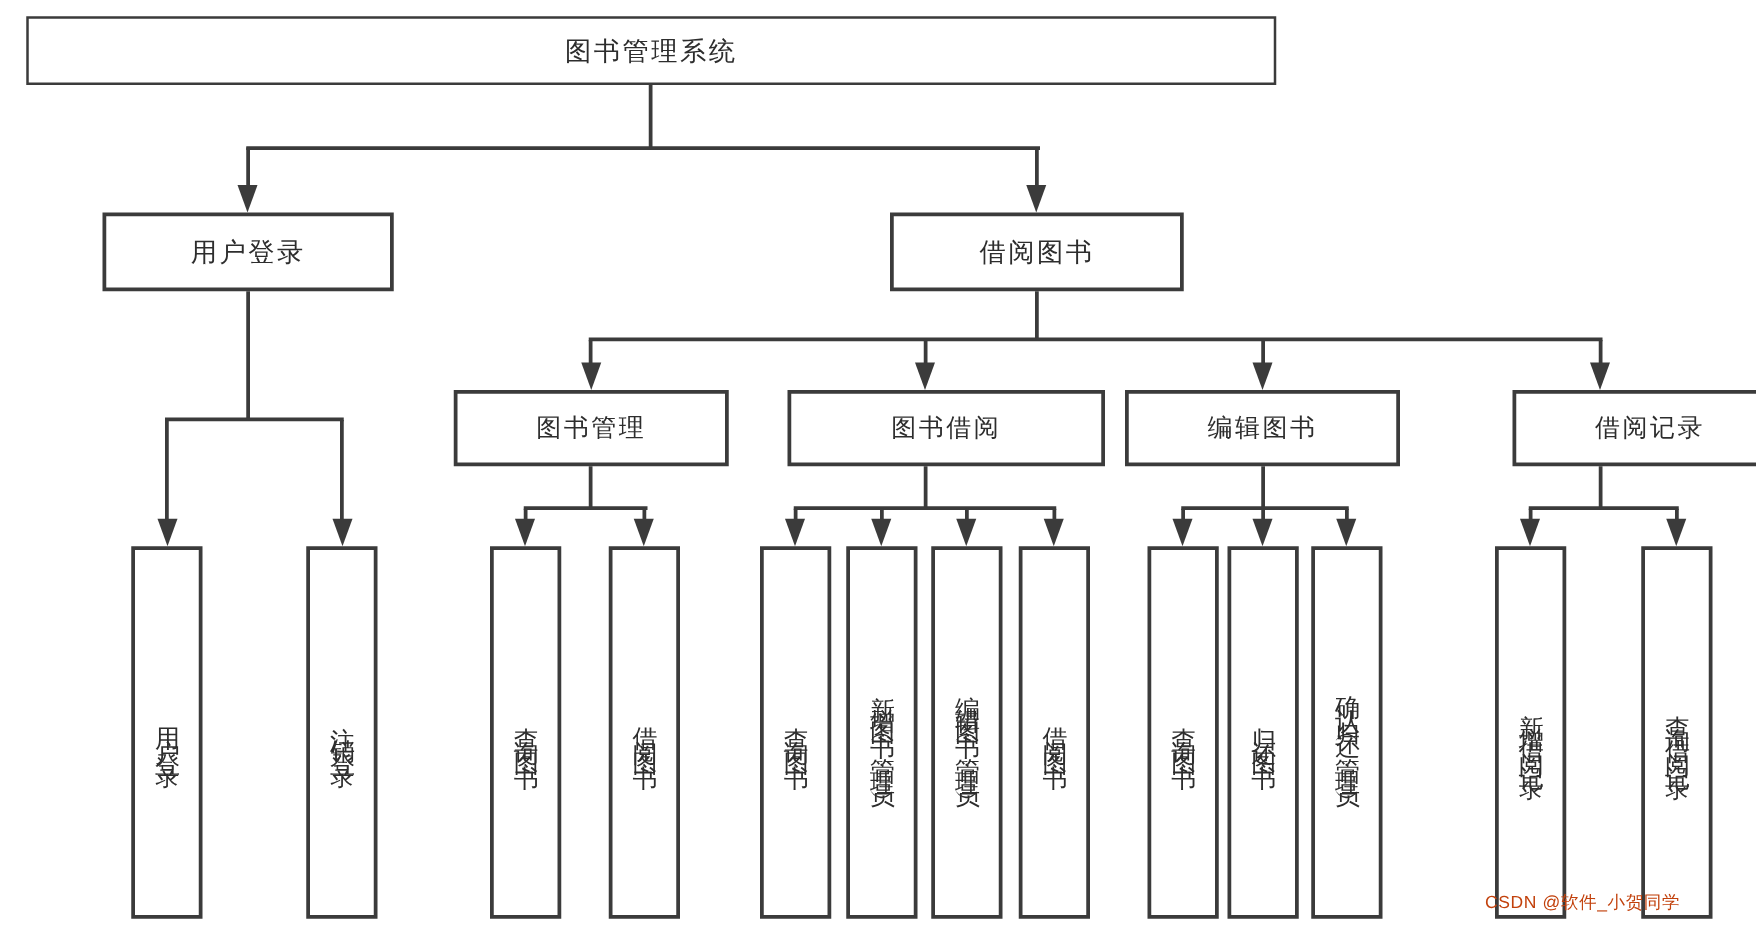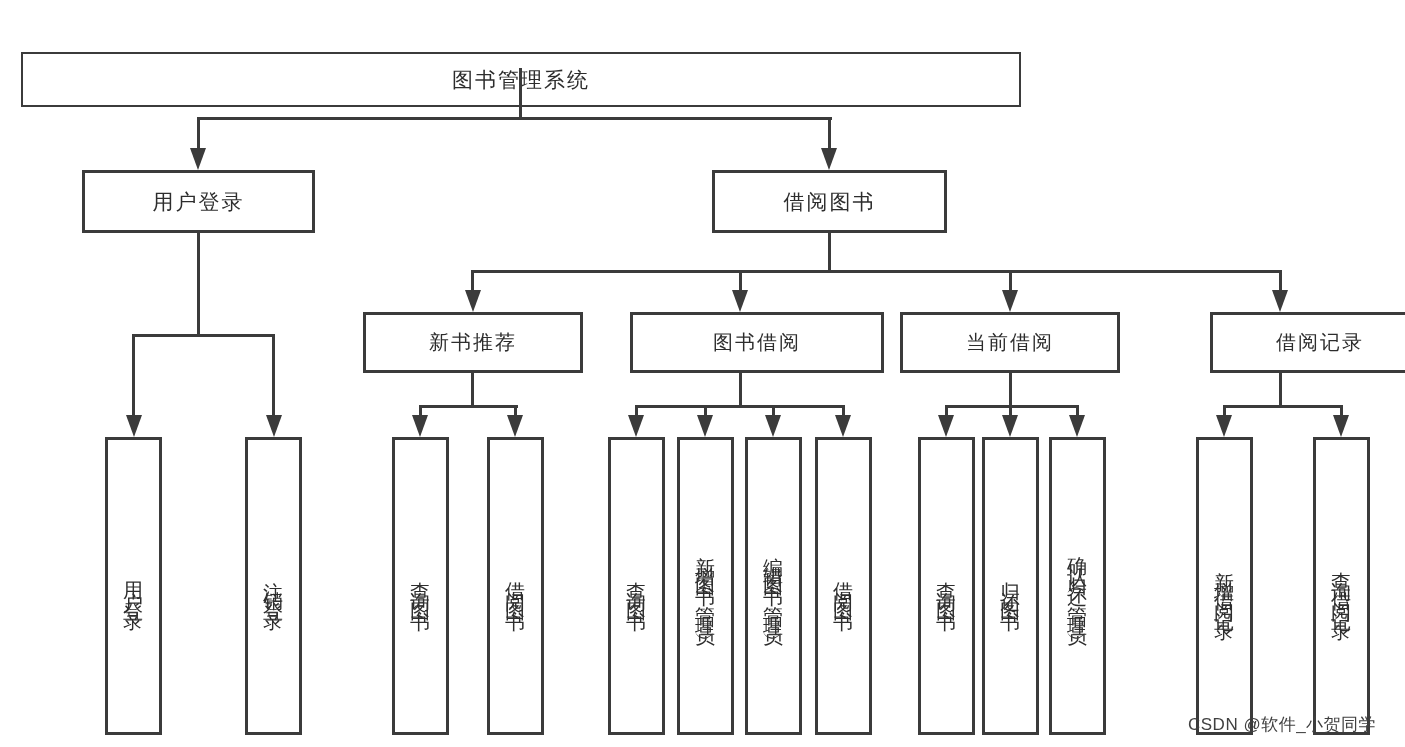--- a/index.html
+++ b/index.html
@@ -7,60 +7,60 @@
     width:1405px;height:747px;position:relative;overflow:hidden;
     background:#ffffff;
     font-family:"Liberation Sans","DejaVu Sans",sans-serif;
   }
   .box{
     position:absolute;box-sizing:border-box;
     border:3px solid #3b3b3b;background:#ffffff;
     display:flex;align-items:center;justify-content:center;
     color:#2d2d2d;
   }
-  .b1{border-width:2px;margin-top:39px;}
+  .b1{border-width:2px;}
   .hl{font-size:21px;letter-spacing:2px;}
   .l3{font-size:20px;letter-spacing:2px;}
   .vbox span{
     writing-mode:vertical-lr;text-orientation:mixed;
     font-size:20px;letter-spacing:10px;line-height:1;
   }
   .h,.v{position:absolute;background:#3b3b3b;}
   .ah{
     position:absolute;width:0;height:0;
     border-left:8px solid transparent;border-right:8px solid transparent;
     border-top:22px solid #3b3b3b;
   }
   .wm{
     position:absolute;left:1188px;top:713px;z-index:10;
-    color:#404040;font-size:17px;white-space:nowrap;letter-spacing:0.5px;
+    color:#c2410c;font-size:14px;white-space:nowrap;letter-spacing:0.5px;
   }
 </style>
 </head>
 <body>
 
 <div class="box b1 hl" style="left:21px;top:13px;width:1000px;height:55px;">
   <span>图书管理系统</span>
 </div>
 
 <div class="box hl" style="left:82px;top:170px;width:233px;height:63px;">
   <span>用户登录</span>
 </div>
 <div class="box hl" style="left:712px;top:170px;width:235px;height:63px;">
   <span>借阅图书</span>
 </div>
 
 <div class="box l3" style="left:363px;top:312px;width:220px;height:61px;">
-  <span>新书推荐</span>
+  <span>图书管理</span>
 </div>
 <div class="box l3" style="left:630px;top:312px;width:254px;height:61px;">
   <span>图书借阅</span>
 </div>
 <div class="box l3" style="left:900px;top:312px;width:220px;height:61px;">
-  <span>当前借阅</span>
+  <span>编辑图书</span>
 </div>
 <div class="box l3" style="left:1170px;top:312px;width:220px;height:61px;margin-left:40px;">
   <span>借阅记录</span>
 </div>
 
 <div class="box vbox" style="left:105px;top:437px;width:57px;height:298px;">
   <span>用户登录</span>
 </div>
 <div class="box vbox" style="left:245px;top:437px;width:57px;height:298px;">
   <span>注销登录</span>

